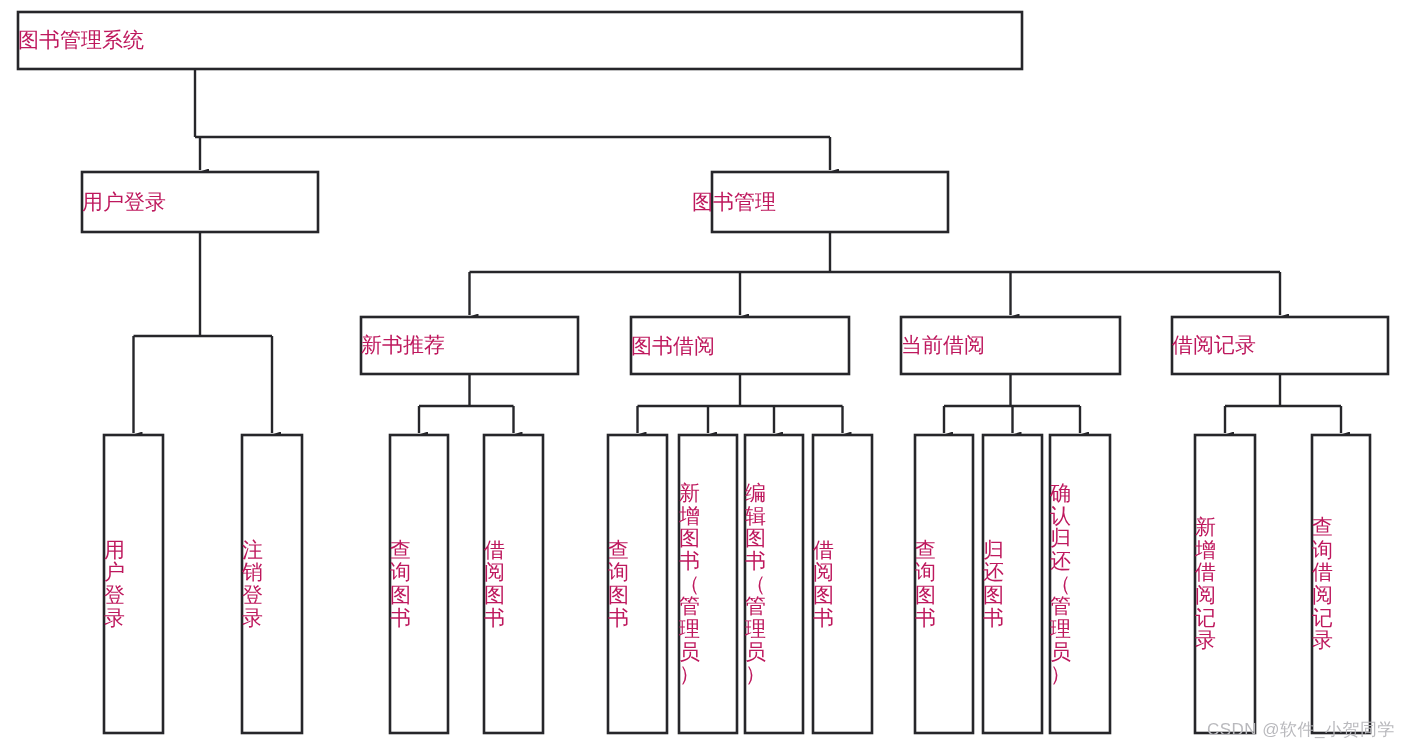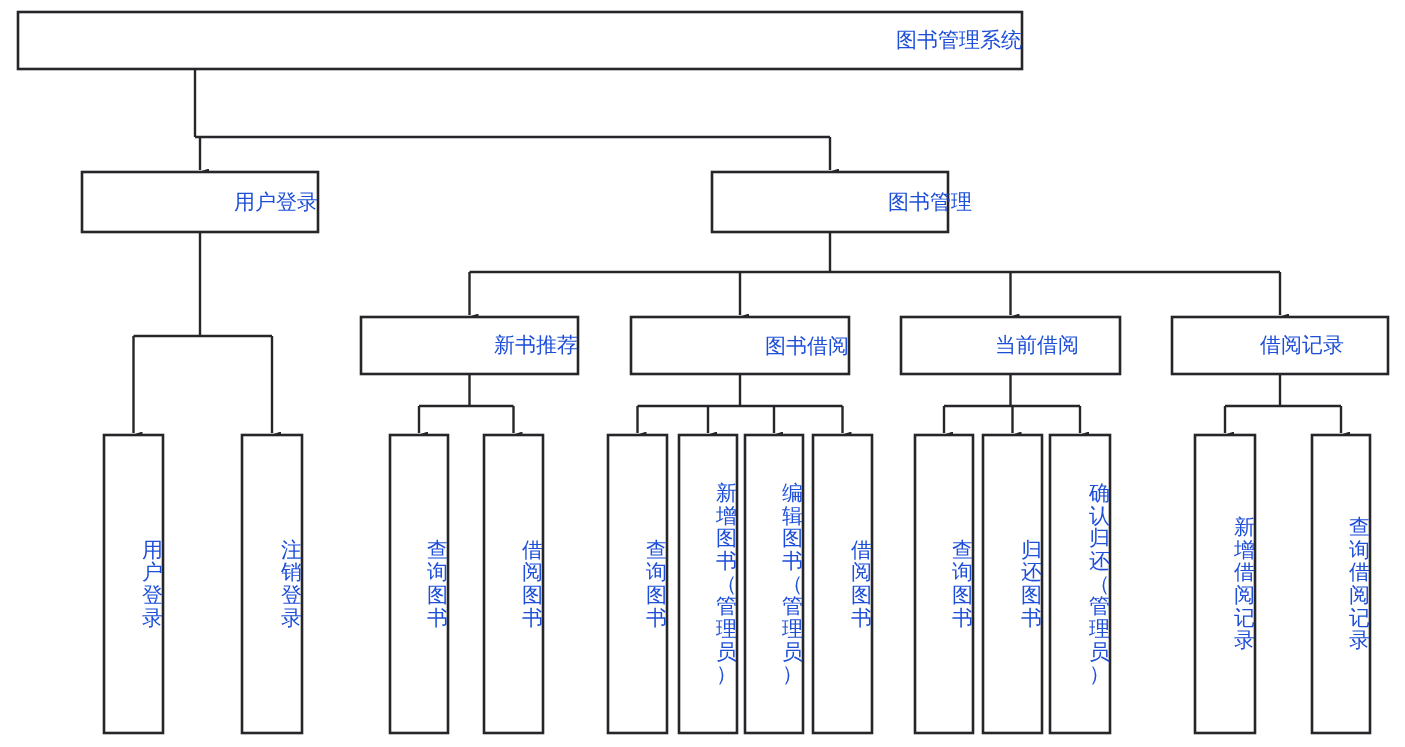--- a/index.html
+++ b/index.html
@@ -49,26 +49,26 @@
     font-size: 17px;
     color: #b9b9bd;
     letter-spacing: 0.5px;
     white-space: nowrap;
     pointer-events: none;
   }
   .vstack {
     position: absolute;
     display: flex;
     flex-direction: column;
-    align-items: flex-end;
+    align-items: flex-start;
     justify-content: center;
     box-sizing: border-box;
     font-size: 21px;
     line-height: 1.08;
-    color: #1d4ed8;
+    color: #be185d;
     text-align: center;
     pointer-events: none;
   }
   .vstack span {
     display: block;
   }
 </style>
 </head>
 <body>
 
@@ -252,13 +252,14 @@
       <div class="vstack" style="left: 1312px; top: 435px; width: 58px; height: 298px; justify-content: center;">
         <span>查</span>
         <span>询</span>
         <span>借</span>
         <span>阅</span>
         <span>记</span>
         <span>录</span>
       </div>
     </div>
 
+  <div class="watermark">CSDN @软件_小贺同学</div>
 </div>
 
 </body></html>

